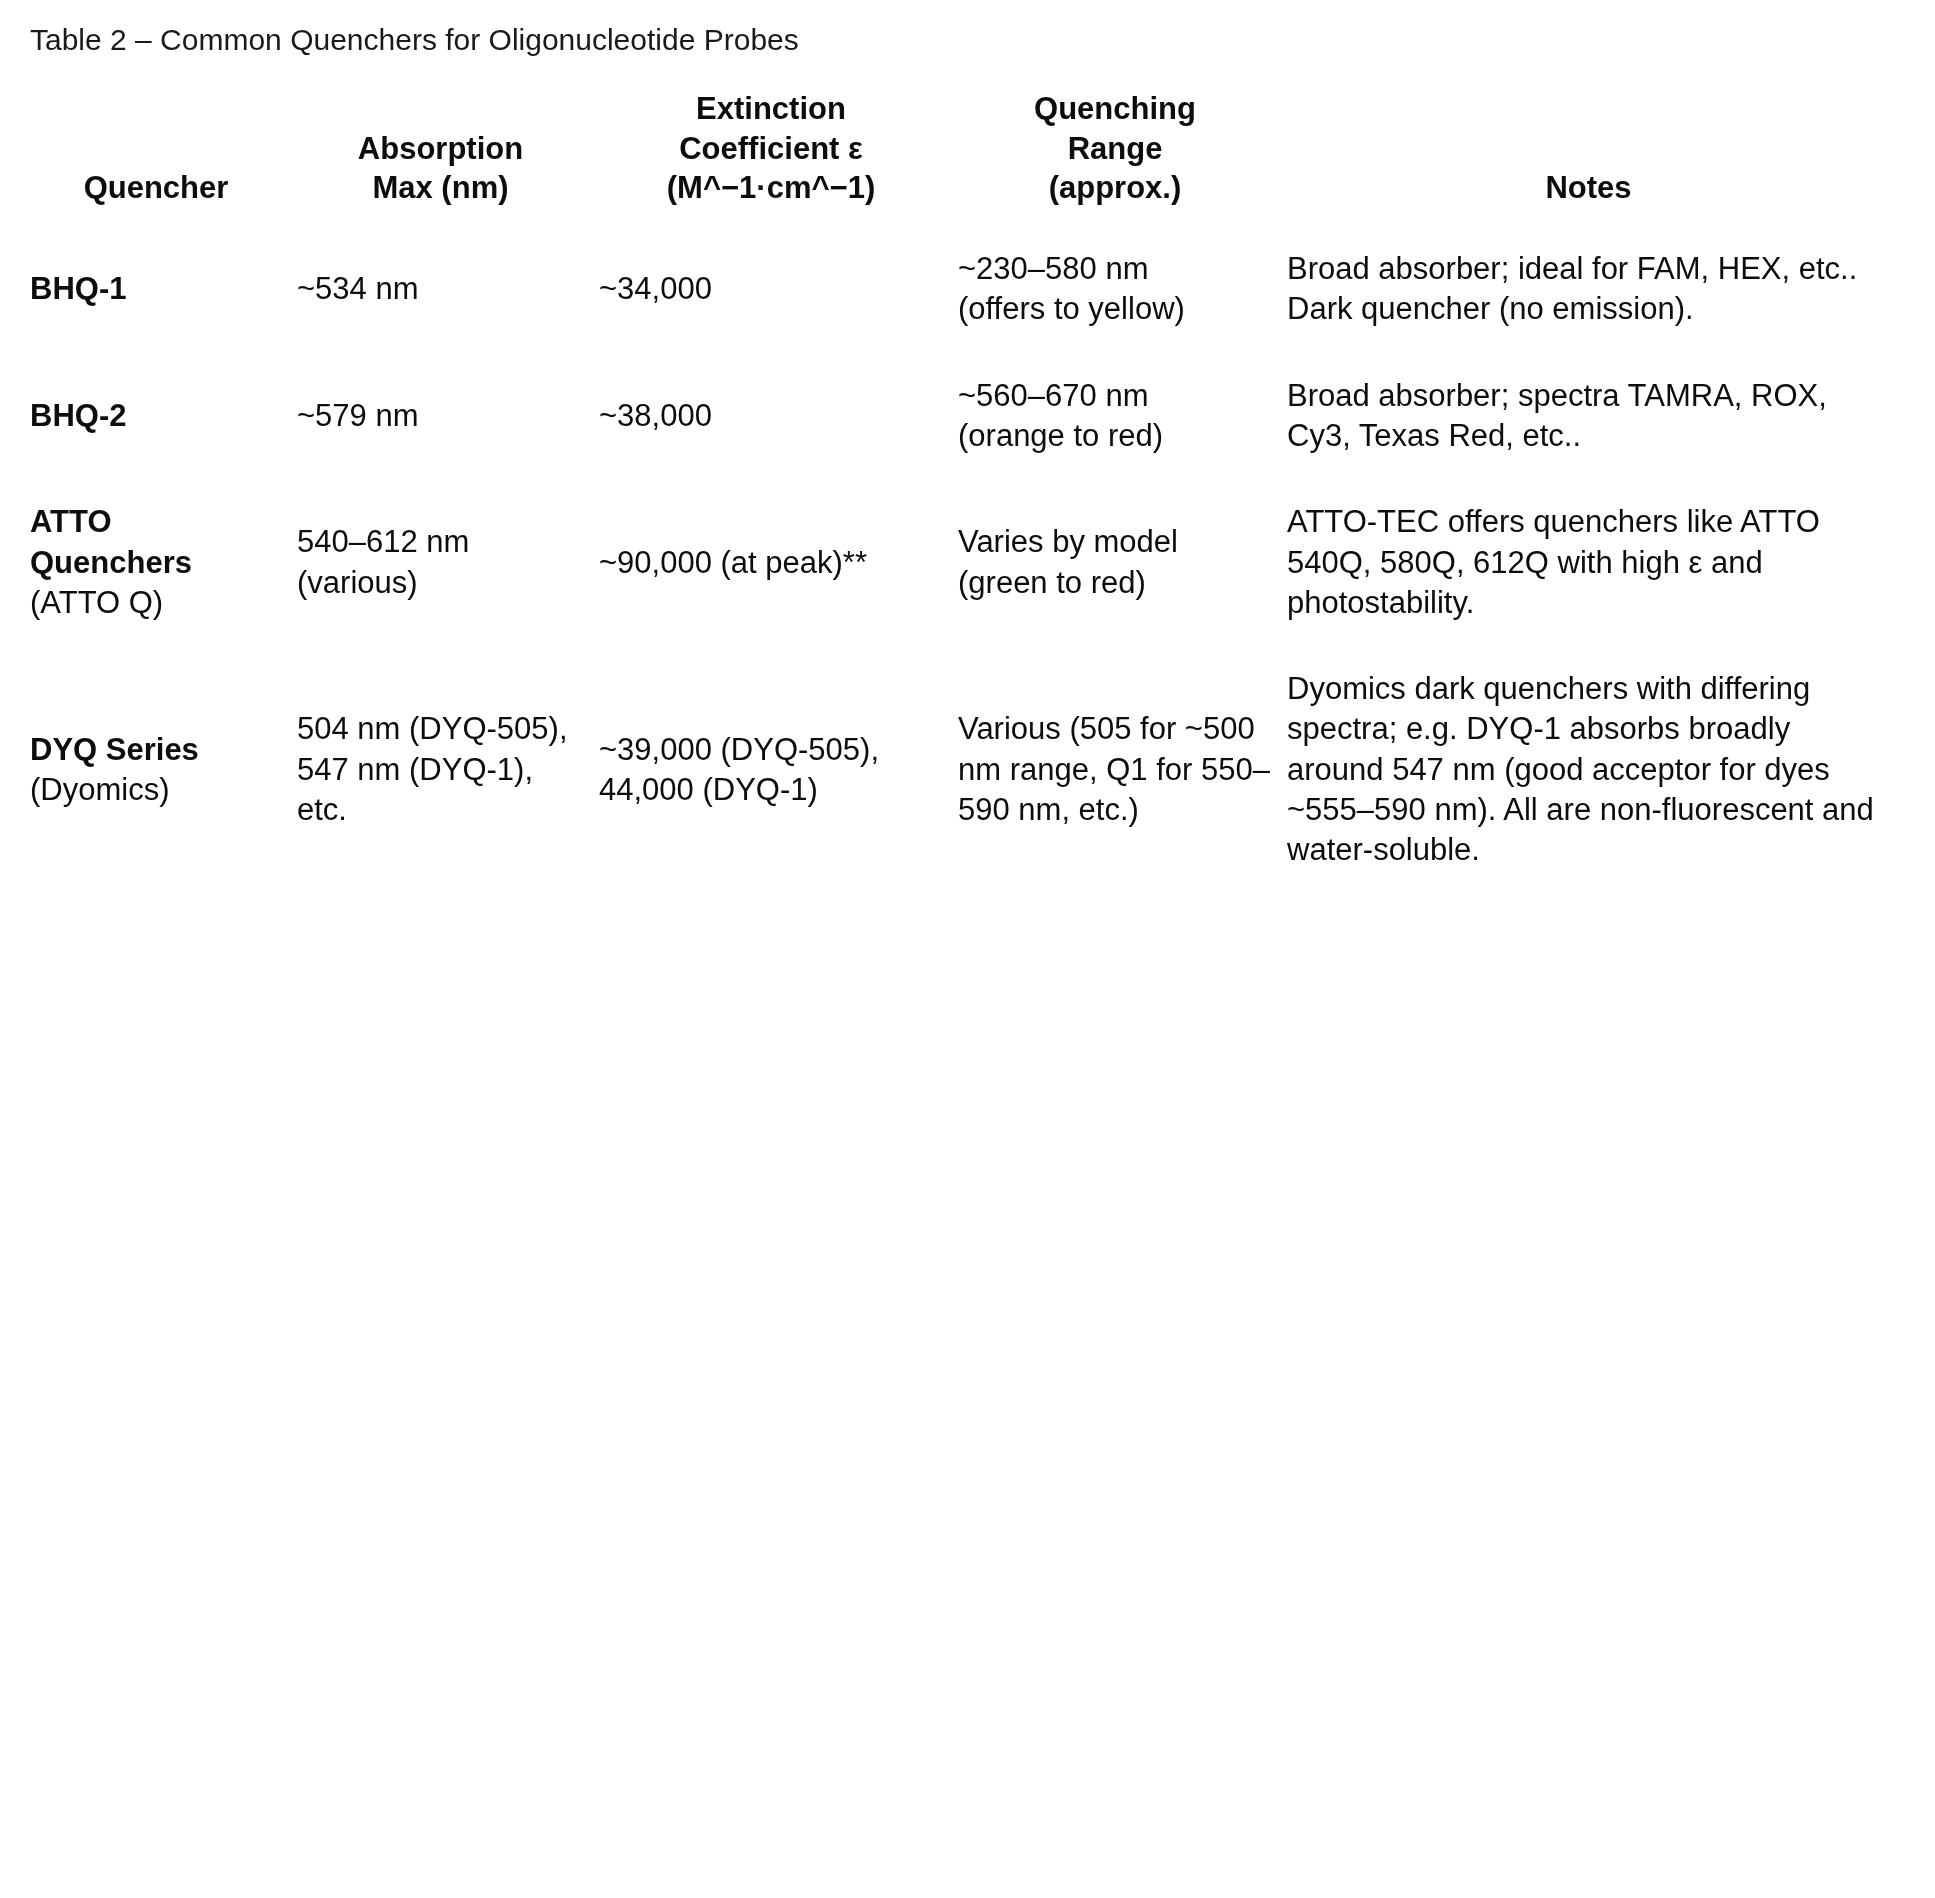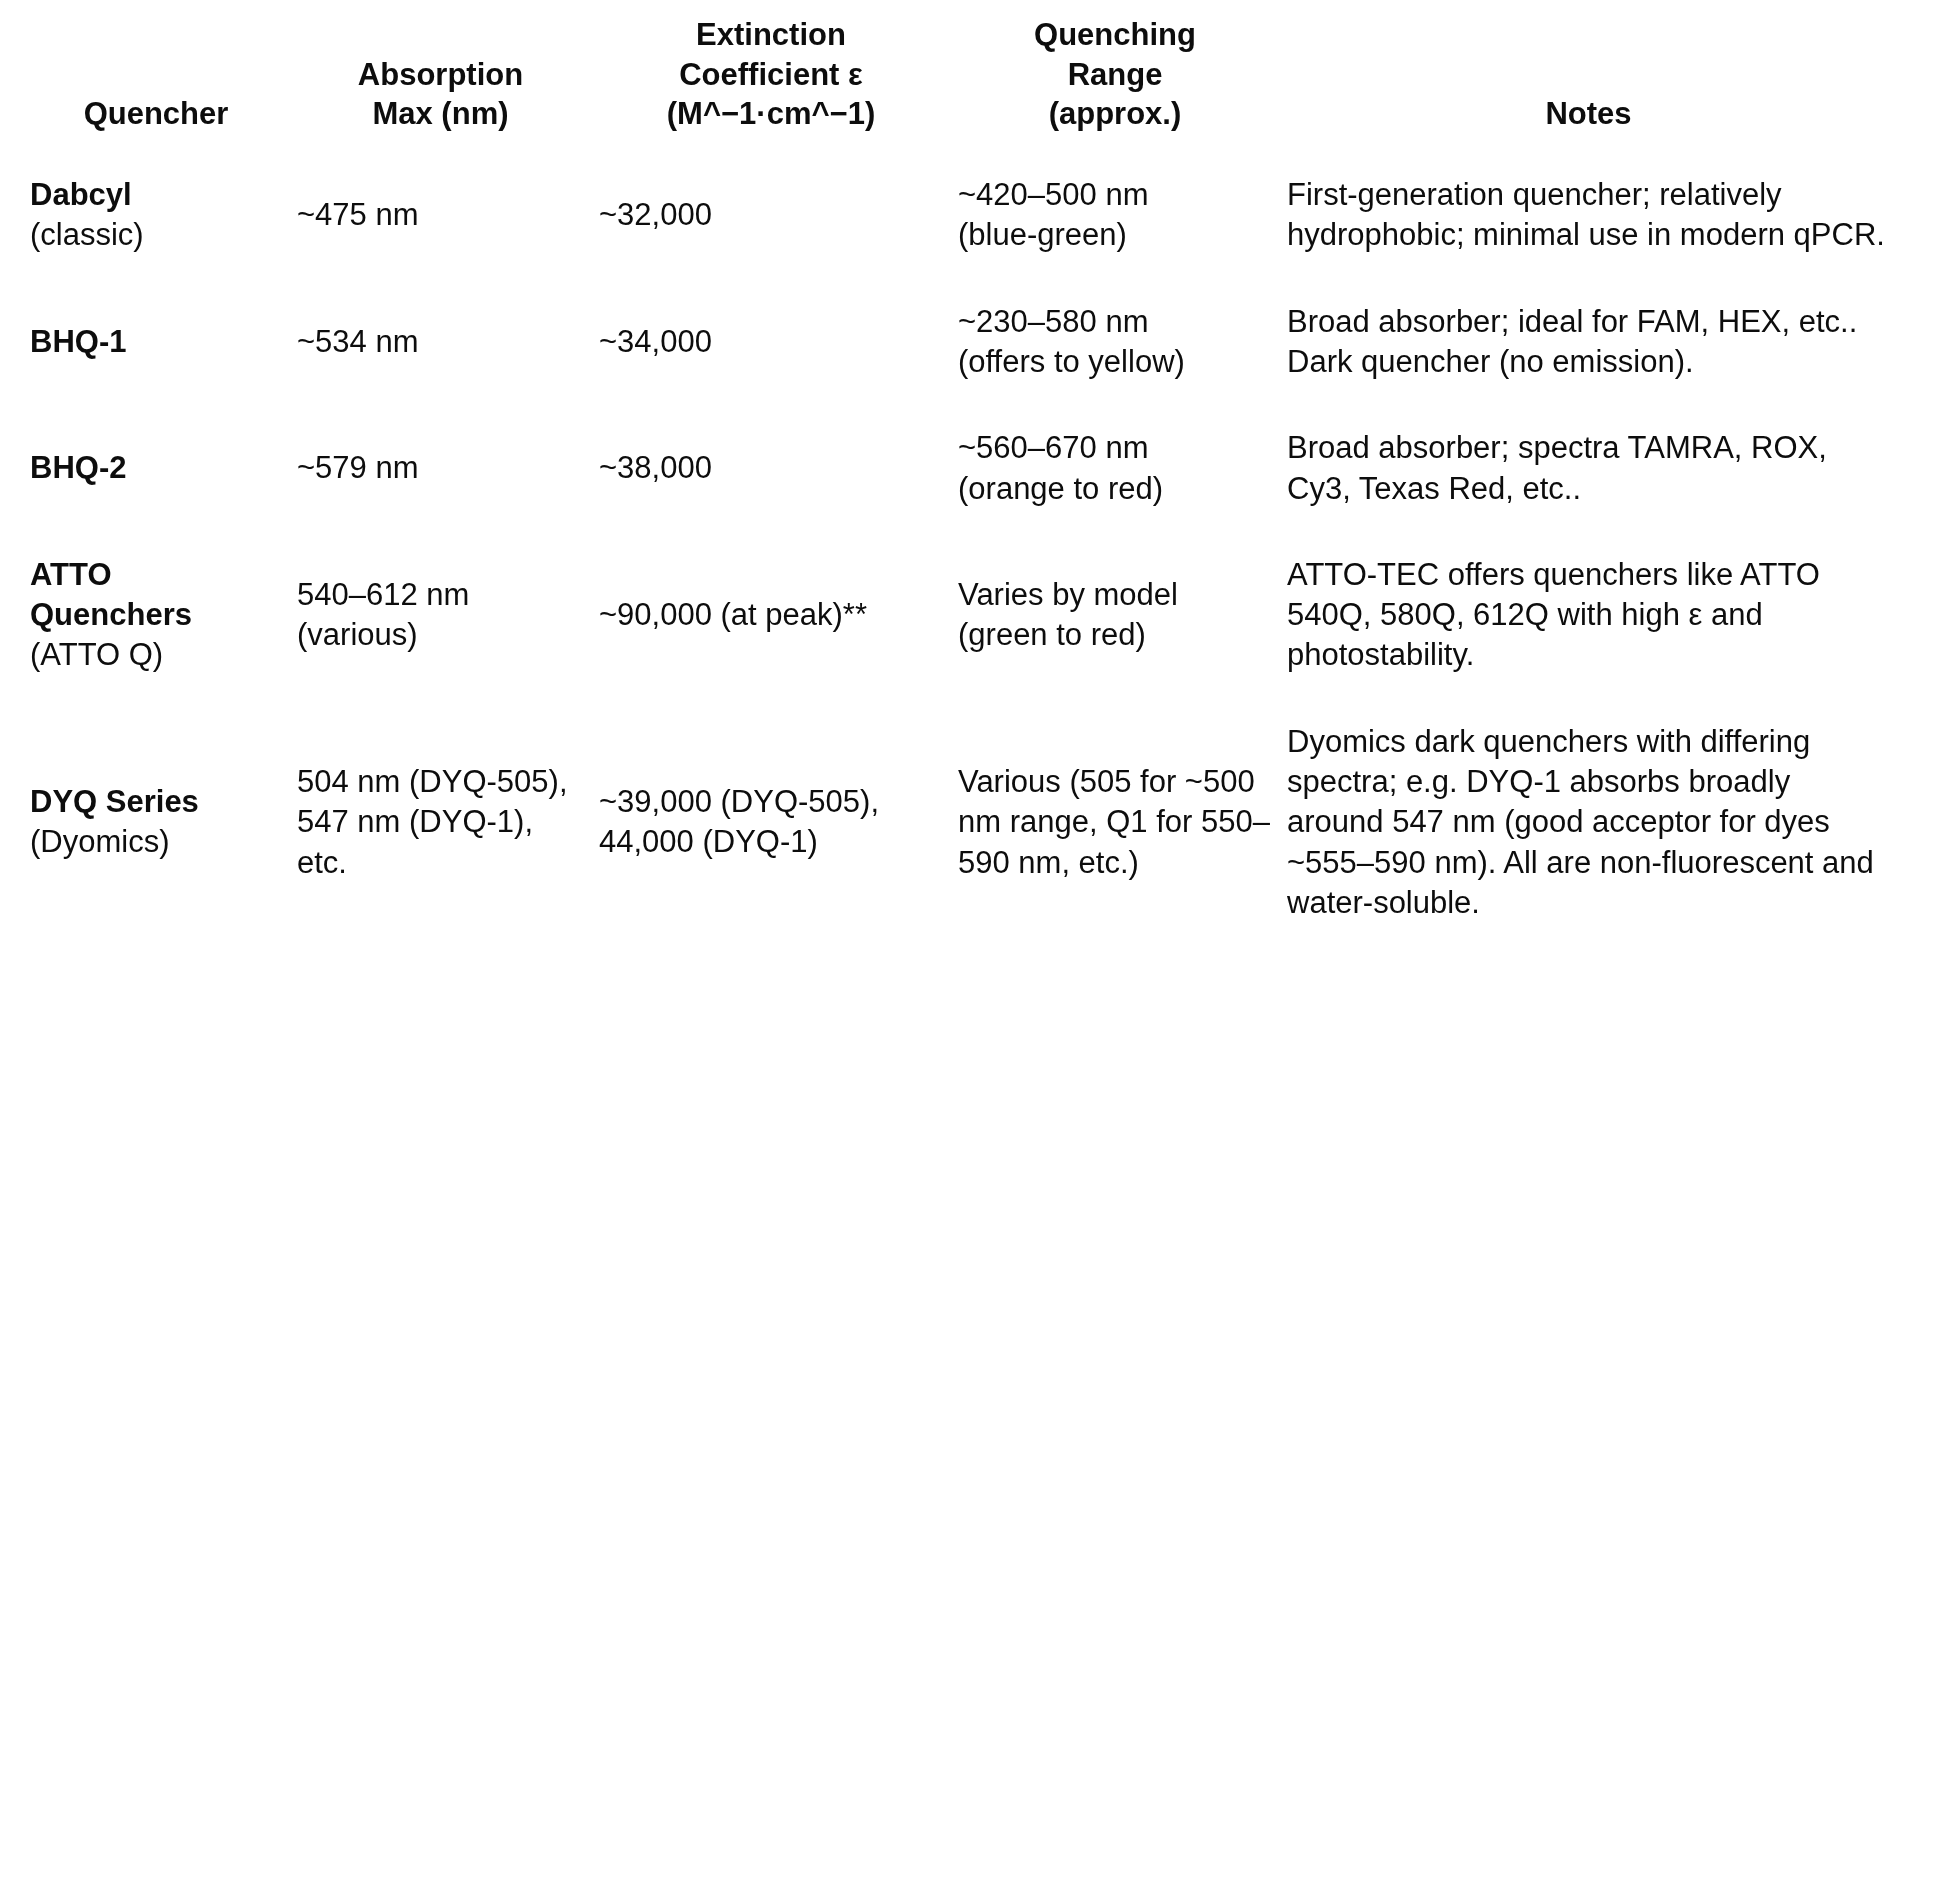--- a/index.html
+++ b/index.html
@@ -65,20 +65,21 @@
     display: block;
   }
   .cell-line { display: block; }
   .notes-cell { vertical-align: middle; }
 </style>
 </head>
 <body>
 
 <div class="page">
 
+  <div class="caption">Table 2 – Common Quenchers for Oligonucleotide Probes</div>
 
   <table class="quencher-table">
     <colgroup>
       <col class="c0">
         <col class="c1">
         <col class="c2">
         <col class="c3">
         <col class="c4">
     </colgroup>
     <thead>
@@ -100,33 +101,20 @@
           <span class="cell-line">Range</span>
           <span class="cell-line">(approx.)</span>
         </th>
         <th>
           <span class="cell-line">Notes</span>
         </th>
       </tr>
     </thead>
     <tbody>
 
-      <tr>
-        <td class="name-cell">
-          <span class="name-strong">Dabcyl</span>
-          <span class="name-sub">(classic)</span>
-        </td>
-        <td>~475 nm</td>
-        <td>~32,000</td>
-        <td>
-          <span class="cell-line">~420–500 nm</span>
-          <span class="cell-line">(blue-green)</span>
-        </td>
-        <td class="notes-cell">First-generation quencher; relatively hydrophobic; minimal use in modern qPCR.</td>
-      </tr>
 
       <tr>
         <td class="name-cell">
           <span class="name-strong">BHQ-1</span>
         </td>
         <td>~534 nm</td>
         <td>~34,000</td>
         <td>
           <span class="cell-line">~230–580 nm</span>
           <span class="cell-line">(offers to yellow)</span>

